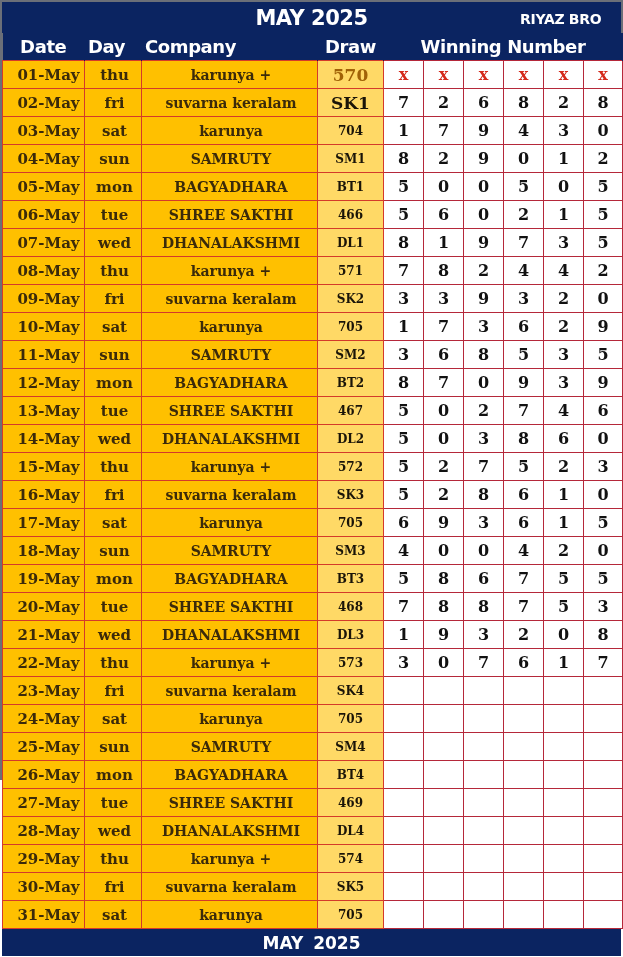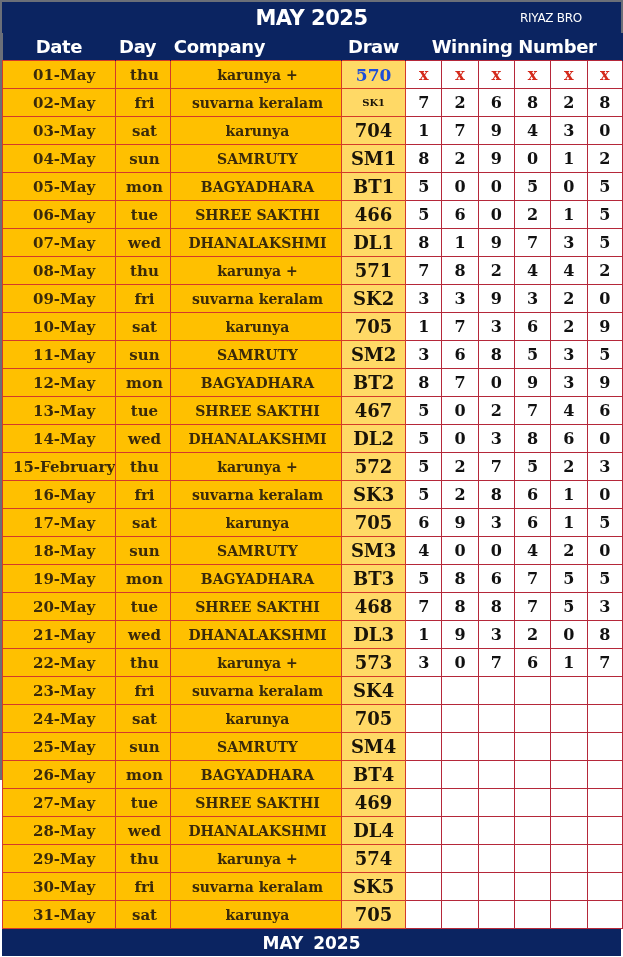--- a/index.html
+++ b/index.html
@@ -1,31 +1,31 @@
 <!DOCTYPE html>
 <html><head>
 <meta charset="utf-8">
 <style>
   html, body { margin:0; padding:0; background:#fff; }
   body { width:623px; height:957px; overflow:hidden; position:relative; }
   .sheet { position:absolute; left:0; top:0; width:623px; height:780px; background:#6b6f78; }
   .title-bar { position:absolute; left:2px; top:2px; width:619px; height:31px; background:#0b2461; color:#fff; }
   .title-bar .title { position:absolute; left:0; width:100%; top:1px; text-align:center; font-family:"DejaVu Sans", sans-serif; font-weight:bold; font-size:21px; line-height:30px; letter-spacing:-0.5px; }
-  .title-bar .author { position:absolute; left:518px; top:9px; font-family:"DejaVu Sans", sans-serif; font-weight:normal; font-size:12px; letter-spacing:-0.3px; }
+  .title-bar .author { position:absolute; left:518px; top:9px; font-family:"DejaVu Sans", sans-serif; font-weight:bold; font-size:14px; letter-spacing:-0.3px; }
   table { position:absolute; left:2px; top:33px; border-collapse:collapse; table-layout:fixed; }
   th { background:#0b2461; color:#fff; font-family:"DejaVu Sans", sans-serif; font-weight:bold; font-size:18px; height:27px; padding:0; border-right:1px solid #0b2461; border-left:1px solid #2c3e6f; letter-spacing:-0.4px; }
   th.first { border-left:none; }
   th.left { text-align:left; padding-left:3px; }
   td { height:27px; padding:0; font-family:"DejaVu Serif", serif; font-weight:bold; font-size:15px; color:#3b2a0a; border:1px solid #d43a2a; white-space:nowrap; overflow:hidden; }
   td.date { background:#ffc000; text-align:center;padding-left:10px; }
   td.day { background:#ffc000; text-align:center; padding-left:3px; font-weight:bold; }
   td.company { background:#ffc000; text-align:center; padding-left:3px; font-size:14px; }
-  td.draw { background:#ffd966; text-align:center; font-size:18px; color:#1a1408; }
-  td.draw.small { font-size:10px; }
-  td.draw.red { color:#1d4ed8; font-size:17px; }
+  td.draw { background:#ffd966; text-align:center; font-size:12px; color:#1a1408; }
+  td.draw.small { font-size:17px; }
+  td.draw.red { color:#a16207; font-size:17px; }
   td.num { background:#fff; text-align:center; font-size:16px; color:#111; border-color:#b5283a; }
   td.num.x { color:#d42a1b; }
   .footer-bar { position:absolute; left:2px; top:929px; width:619px; height:27px; background:#0b2461; color:#fff; text-align:center; font-family:"DejaVu Sans", sans-serif; font-weight:bold; font-size:17px; line-height:28px; word-spacing:4px; }
 </style>
 </head>
 <body>
 
 <div class="sheet">
   <div class="title-bar">
     <div class="title">MAY 2025</div>
@@ -217,21 +217,21 @@
           <td class="company">DHANALAKSHMI</td>
           <td class="draw">DL2</td>
           <td class="num">5</td>
           <td class="num">0</td>
           <td class="num">3</td>
           <td class="num">8</td>
           <td class="num">6</td>
           <td class="num">0</td>
         </tr>
         <tr>
-          <td class="date">15-February</td>
+          <td class="date">15-May</td>
           <td class="day">thu</td>
           <td class="company">karunya +</td>
           <td class="draw">572</td>
           <td class="num">5</td>
           <td class="num">2</td>
           <td class="num">7</td>
           <td class="num">5</td>
           <td class="num">2</td>
           <td class="num">3</td>
         </tr>

